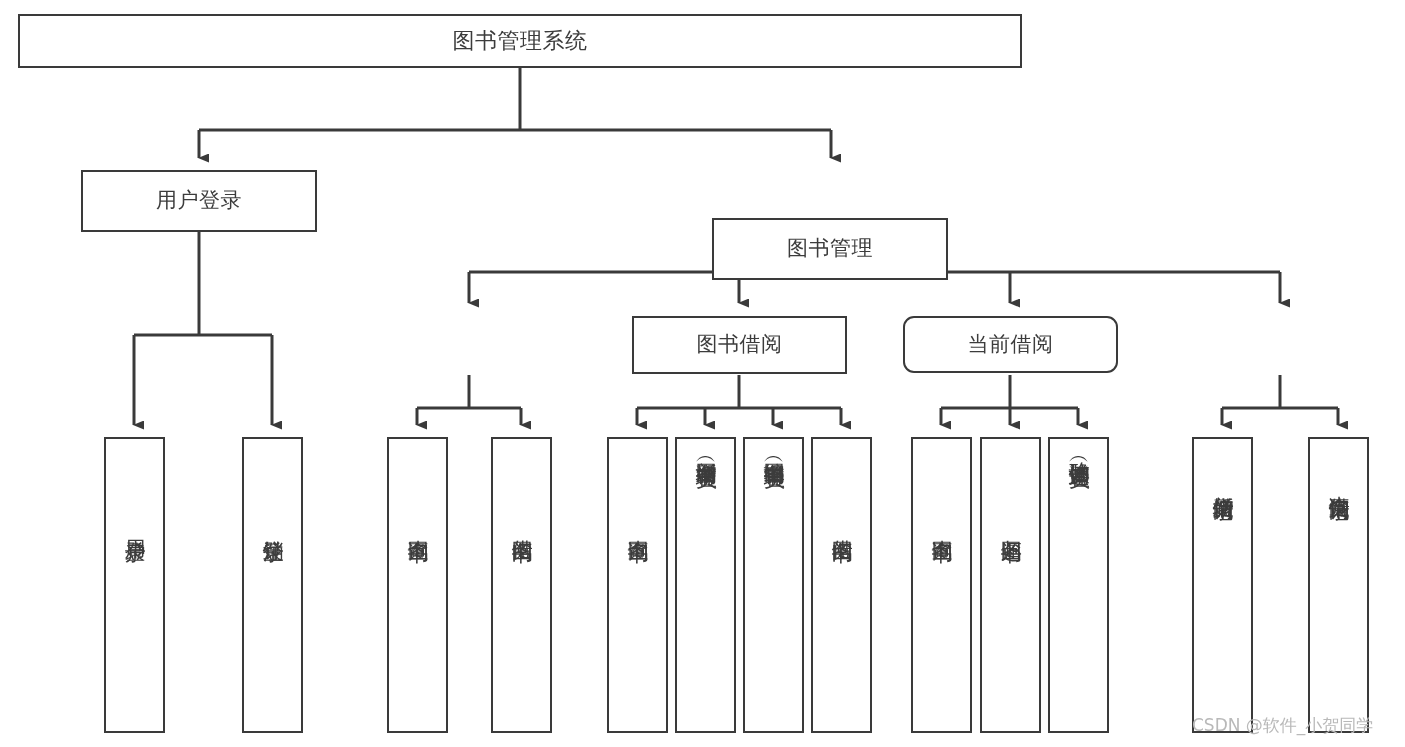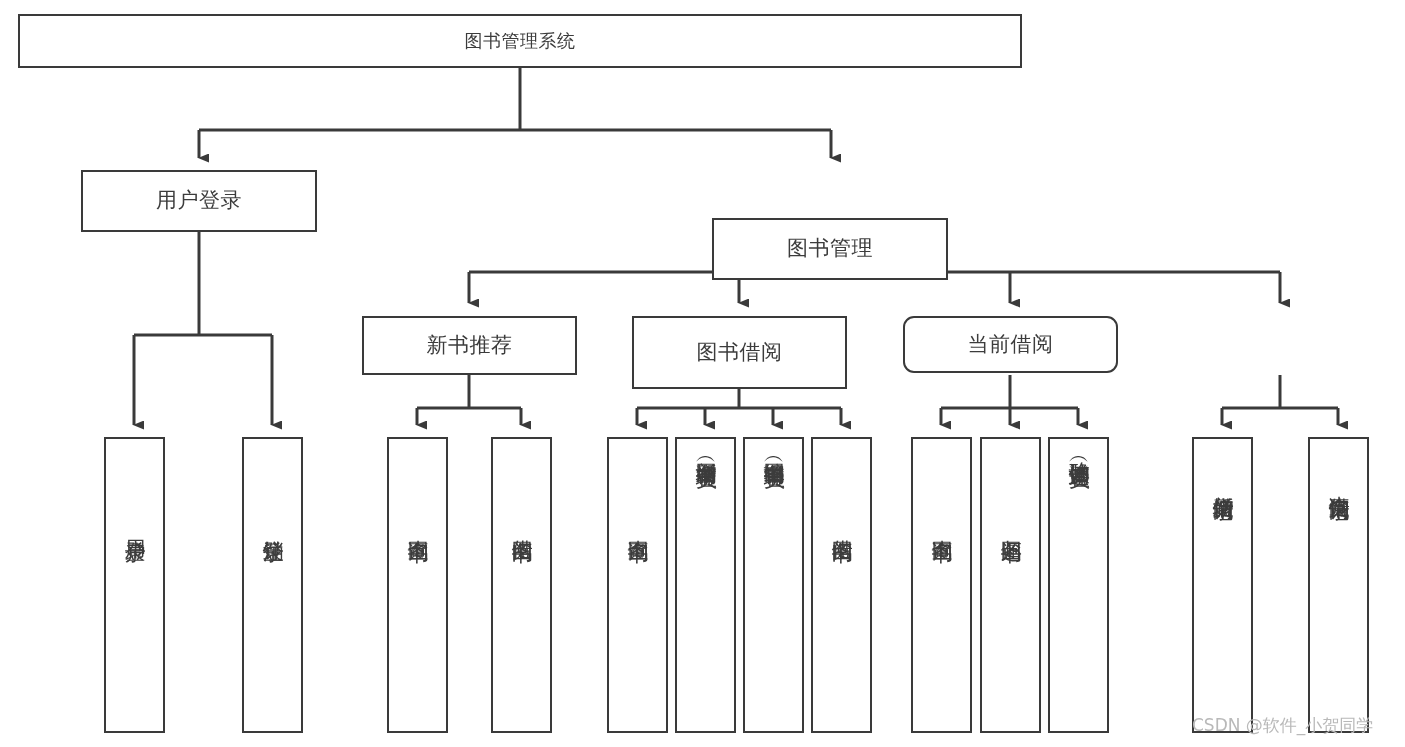--- a/index.html
+++ b/index.html
@@ -53,21 +53,21 @@
   .node.v .lbl {
     writing-mode: vertical-rl;
     text-orientation: upright;
     font-size: 21px;
     line-height: 1.32;
     letter-spacing: 1px;
     white-space: nowrap;
   }
   
   #node-root .lbl {
-    font-size: 18px;
+    font-size: 22px;
   }
   .watermark {
     position: absolute;
     color: #b9b9b9;
     font-size: 17px;
     white-space: nowrap;
     user-select: none;
   }
 </style>
 </head>
@@ -129,24 +129,21 @@
     <span class="lbl">图书管理系统</span>
   </div>
 
   <div class="node h" style="left:81px; top:170px; width:236px; height:62px;">
     <span class="lbl">用户登录</span>
   </div>
   <div class="node h" style="left:712px; top:170px; width:236px; height:62px;margin-top:48px;">
     <span class="lbl">图书管理</span>
   </div>
 
-  <div class="node h" style="left:362px; top:316px; width:215px; height:59px;">
-    <span class="lbl">新书推荐</span>
-  </div>
-  <div class="node h" style="left:632px; top:316px; width:215px; height:73px;">
+  <div class="node h" style="left:632px; top:316px; width:215px; height:58px;">
     <span class="lbl">图书借阅</span>
   </div>
   <div class="node h" style="left:903px; top:316px; width:215px; height:57px;border-radius:11px;">
     <span class="lbl">当前借阅</span>
   </div>
 
   <div class="node v" style="left:104px; top:437px; width:61px; height:296px; padding-top:84px;">
     <span class="lbl">用户登录</span>
   </div>
   <div class="node v" style="left:242px; top:437px; width:61px; height:296px; padding-top:84px;">

